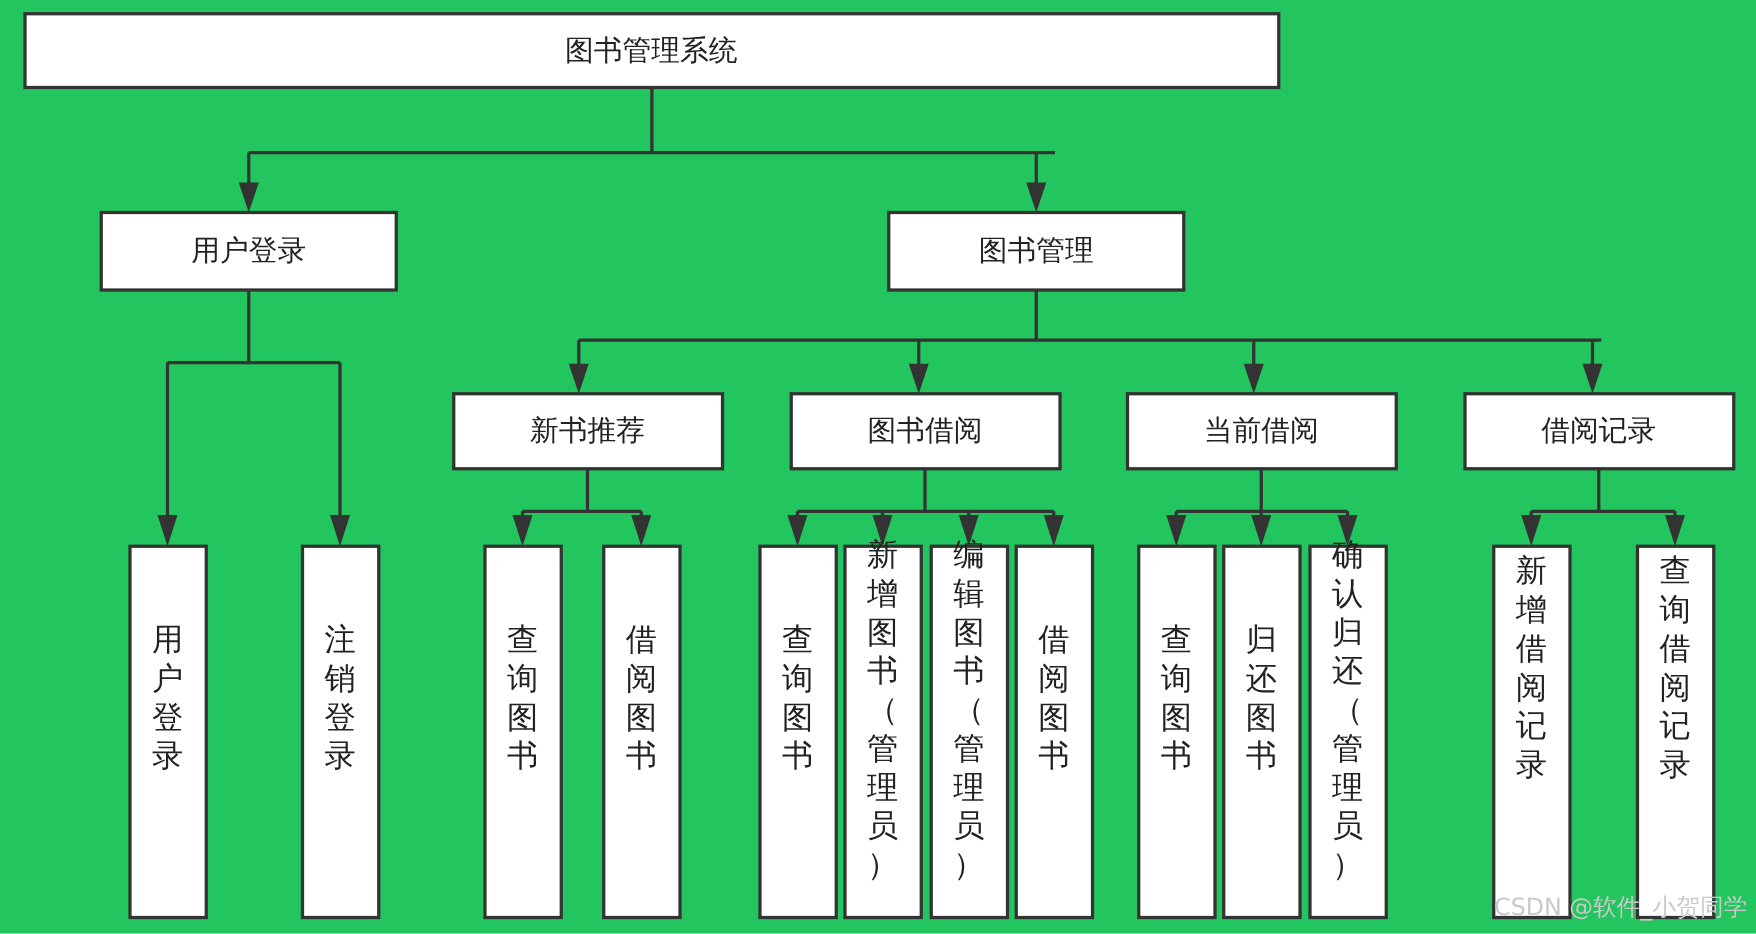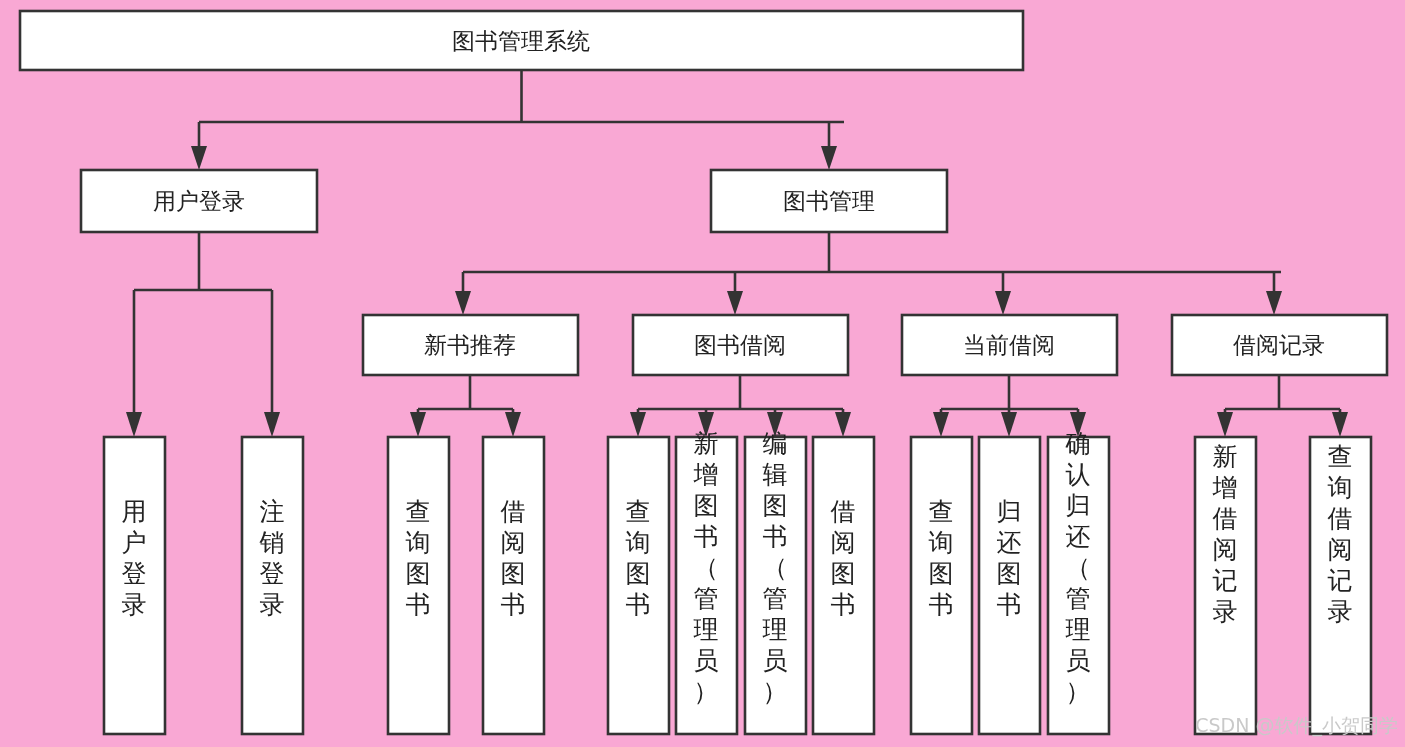--- a/index.html
+++ b/index.html
@@ -11,21 +11,21 @@
   body {
     width: 1405px;
     height: 747px;
     overflow: hidden;
     font-family: "DejaVu Sans", "Liberation Sans", sans-serif;
   }
   #diagram-root {
     position: relative;
     width: 1405px;
     height: 747px;
-    background: #f9a8d4;
+    background: #22c55e;
   }
   svg#chart-svg {
     position: absolute;
     top: 0;
     left: 0;
     width: 1405px;
     height: 747px;
     display: block;
   }
   .node-rect {

